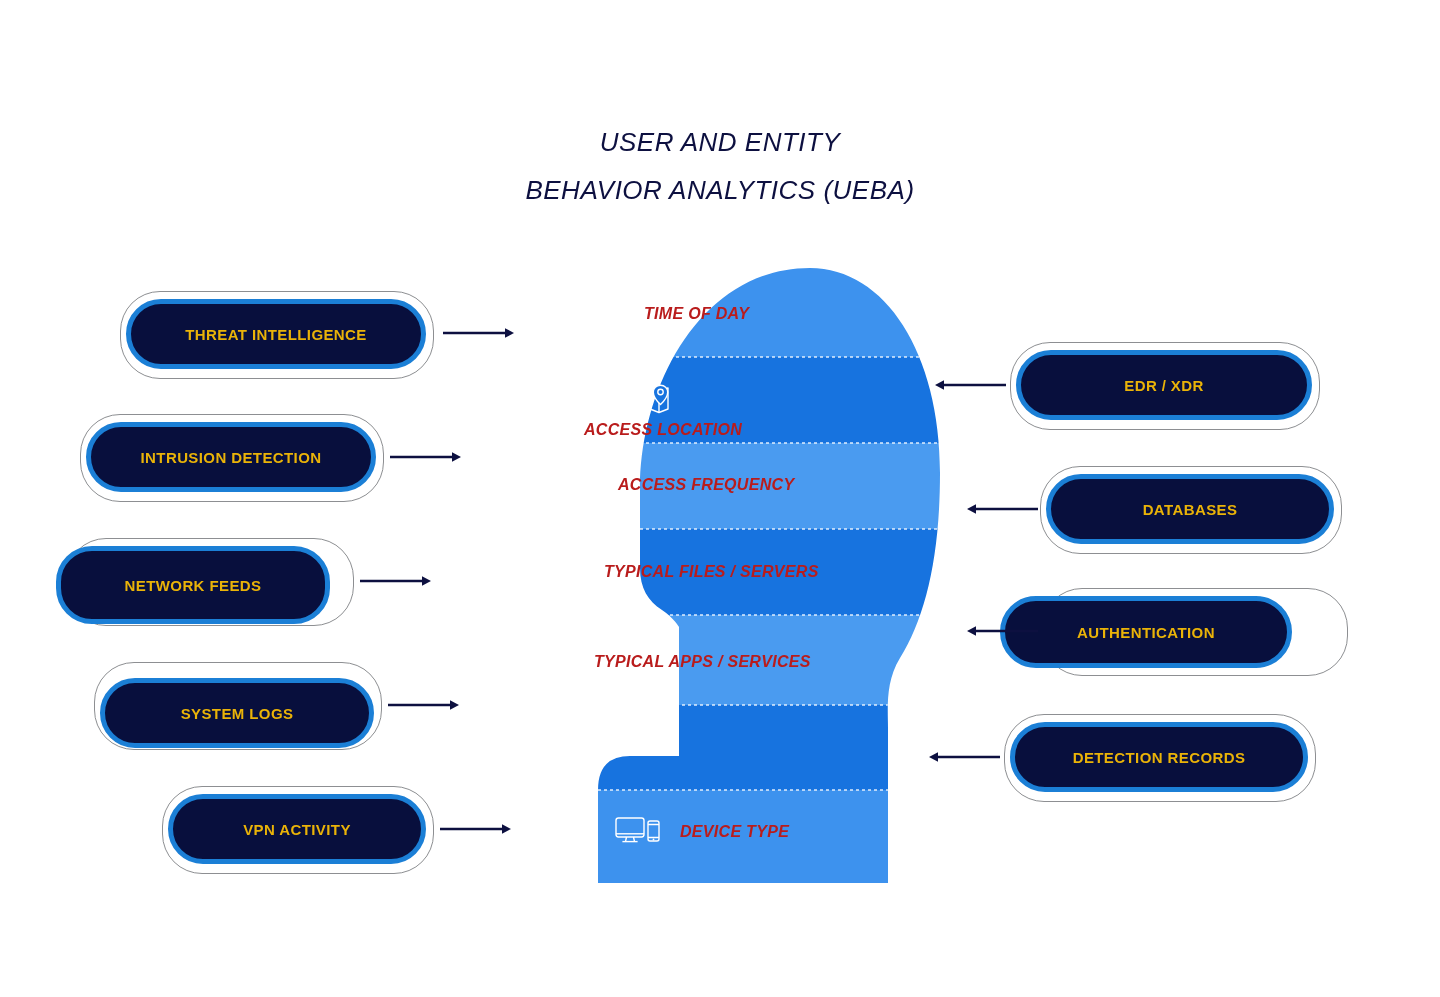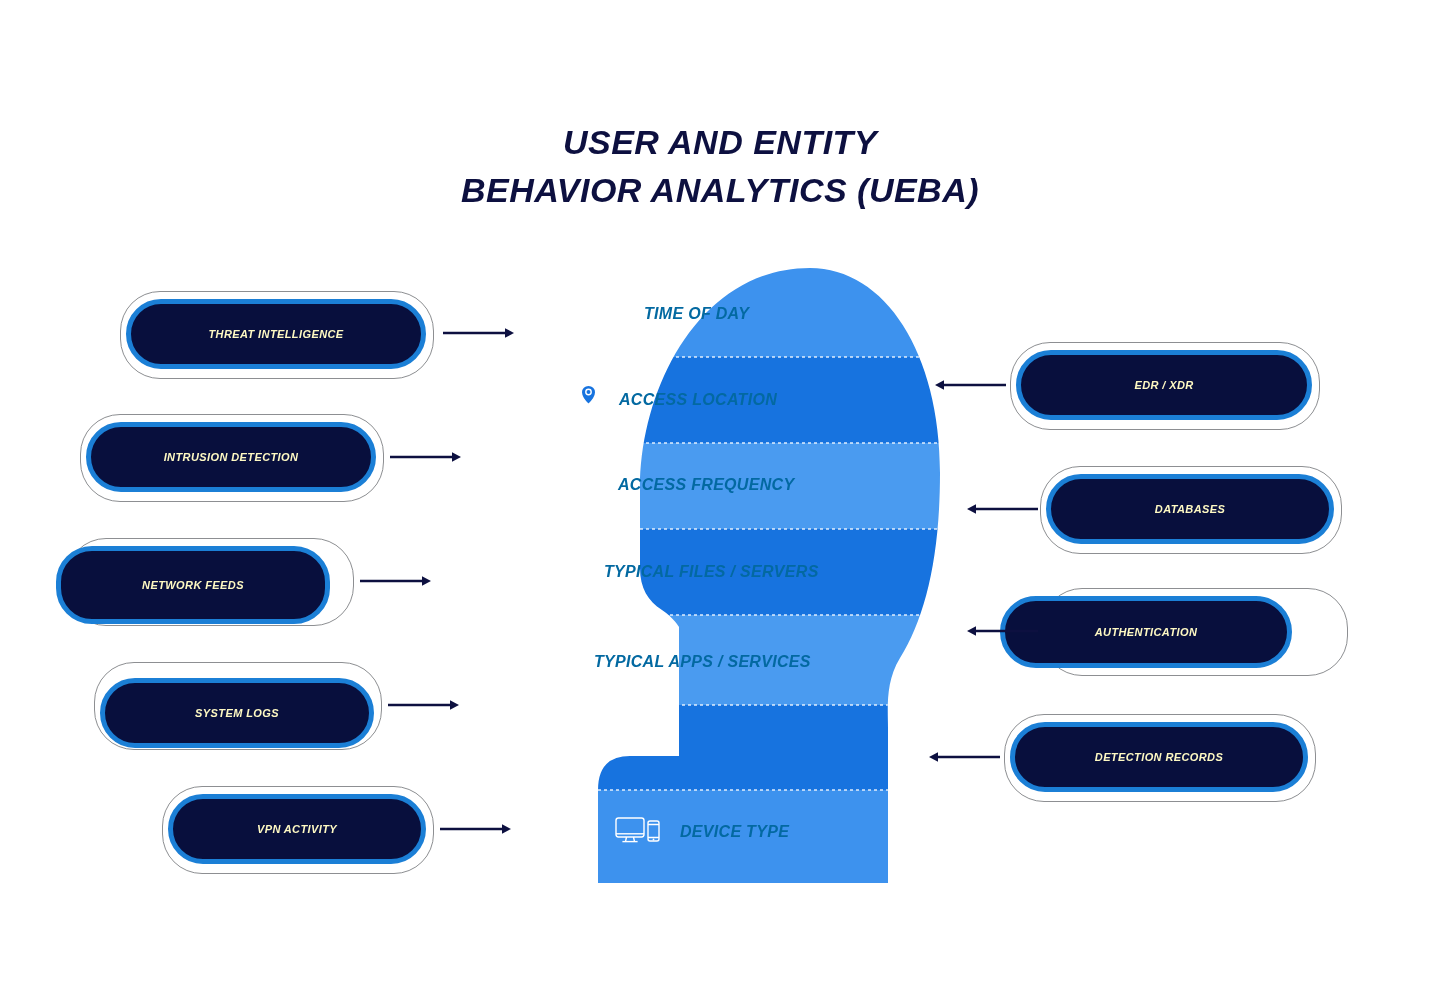--- a/index.html
+++ b/index.html
@@ -19,22 +19,22 @@
   #title-block {
     position: absolute;
     left: 0;
     top: 118px;
     width: 1440px;
     text-align: center;
     pointer-events: none;
   }
   .title-line {
     font-family: "Liberation Sans", sans-serif;
-    font-size: 34px;
-    font-weight: bold;
+    font-size: 26px;
+    font-weight: normal;
     font-style: italic;
     letter-spacing: 0.5px;
     color: #0d1040;
     line-height: 48px;
     white-space: nowrap;
   }
 
   
   .pill {
     position: absolute;
@@ -48,24 +48,23 @@
     justify-content: center;
   }
   .pill-outline {
     position: absolute;
     border-radius: 40px;
     border: 1.2px solid #8d8f92;
     box-sizing: border-box;
     pointer-events: none;
   }
   .pill-label {
-    color: #fef9c3;
-    font-size: 11px;
+    color: #eab308;
+    font-size: 15px;
     font-weight: bold;
-    font-style: italic;
     letter-spacing: 0.4px;
     white-space: nowrap;
     text-align: center;
   }
 
   
   .arrow {
     position: absolute;
     height: 14px;
     pointer-events: none;
@@ -96,21 +95,21 @@
   .band-icon {
     width: 42px;
     height: 42px;
     flex: 0 0 42px;
     display: flex;
     align-items: center;
     justify-content: center;
   }
   .band-icon svg { display: block; }
   .band-text {
-    color: #0369a1;
+    color: #b91c1c;
     font-size: 16px;
     font-weight: bold;
     font-style: italic;
     letter-spacing: 0.3px;
     line-height: 19px;
     margin-left: 14px;
     white-space: pre-line;
   }
 </style>
 </head>
@@ -178,21 +177,21 @@
         <rect x="13.2" y="3.8" width="7.6" height="3" rx="1"></rect>
         <path d="M15.4 6.8 L15.4 9.6 M18.6 6.8 L18.6 9.6"></path>
         <path d="M17 20 L21.6 16.4"></path>
         <circle cx="17" cy="20" r="1.1" fill="#ffffff" stroke="none"></circle>
         <path d="M25.6 11.8 L27.8 9.8"></path>
       </svg>
     </span>
     <span class="band-text">TIME OF DAY</span>
   </div>
 
-  <div class="band-row" style="left:133px; top:120px;">
+  <div class="band-row" style="left:140px; top:120px;flex-direction:column;">
     <span class="band-icon">
       <svg width="36" height="34" viewBox="0 0 36 34" fill="none" stroke="#ffffff" stroke-width="1.4" stroke-linejoin="round">
         <path d="M3 9.5 L12 6 L12 27 L3 30.5 Z"></path>
         <path d="M12 6 L21 9.5 L21 30.5 L12 27"></path>
         <path d="M21 9.5 L30 6 L30 27 L21 30.5"></path>
         <path d="M22.5 3.2 c4.1 0 7.2 3.1 7.2 7 0 5.3 -7.2 12.4 -7.2 12.4 S15.3 15.5 15.3 10.2 c0 -3.9 3.1 -7 7.2 -7 Z" fill="#1773df"></path>
         <circle cx="22.5" cy="10" r="2.7"></circle>
       </svg>
     </span>
     <span class="band-text">ACCESS LOCATION</span>

